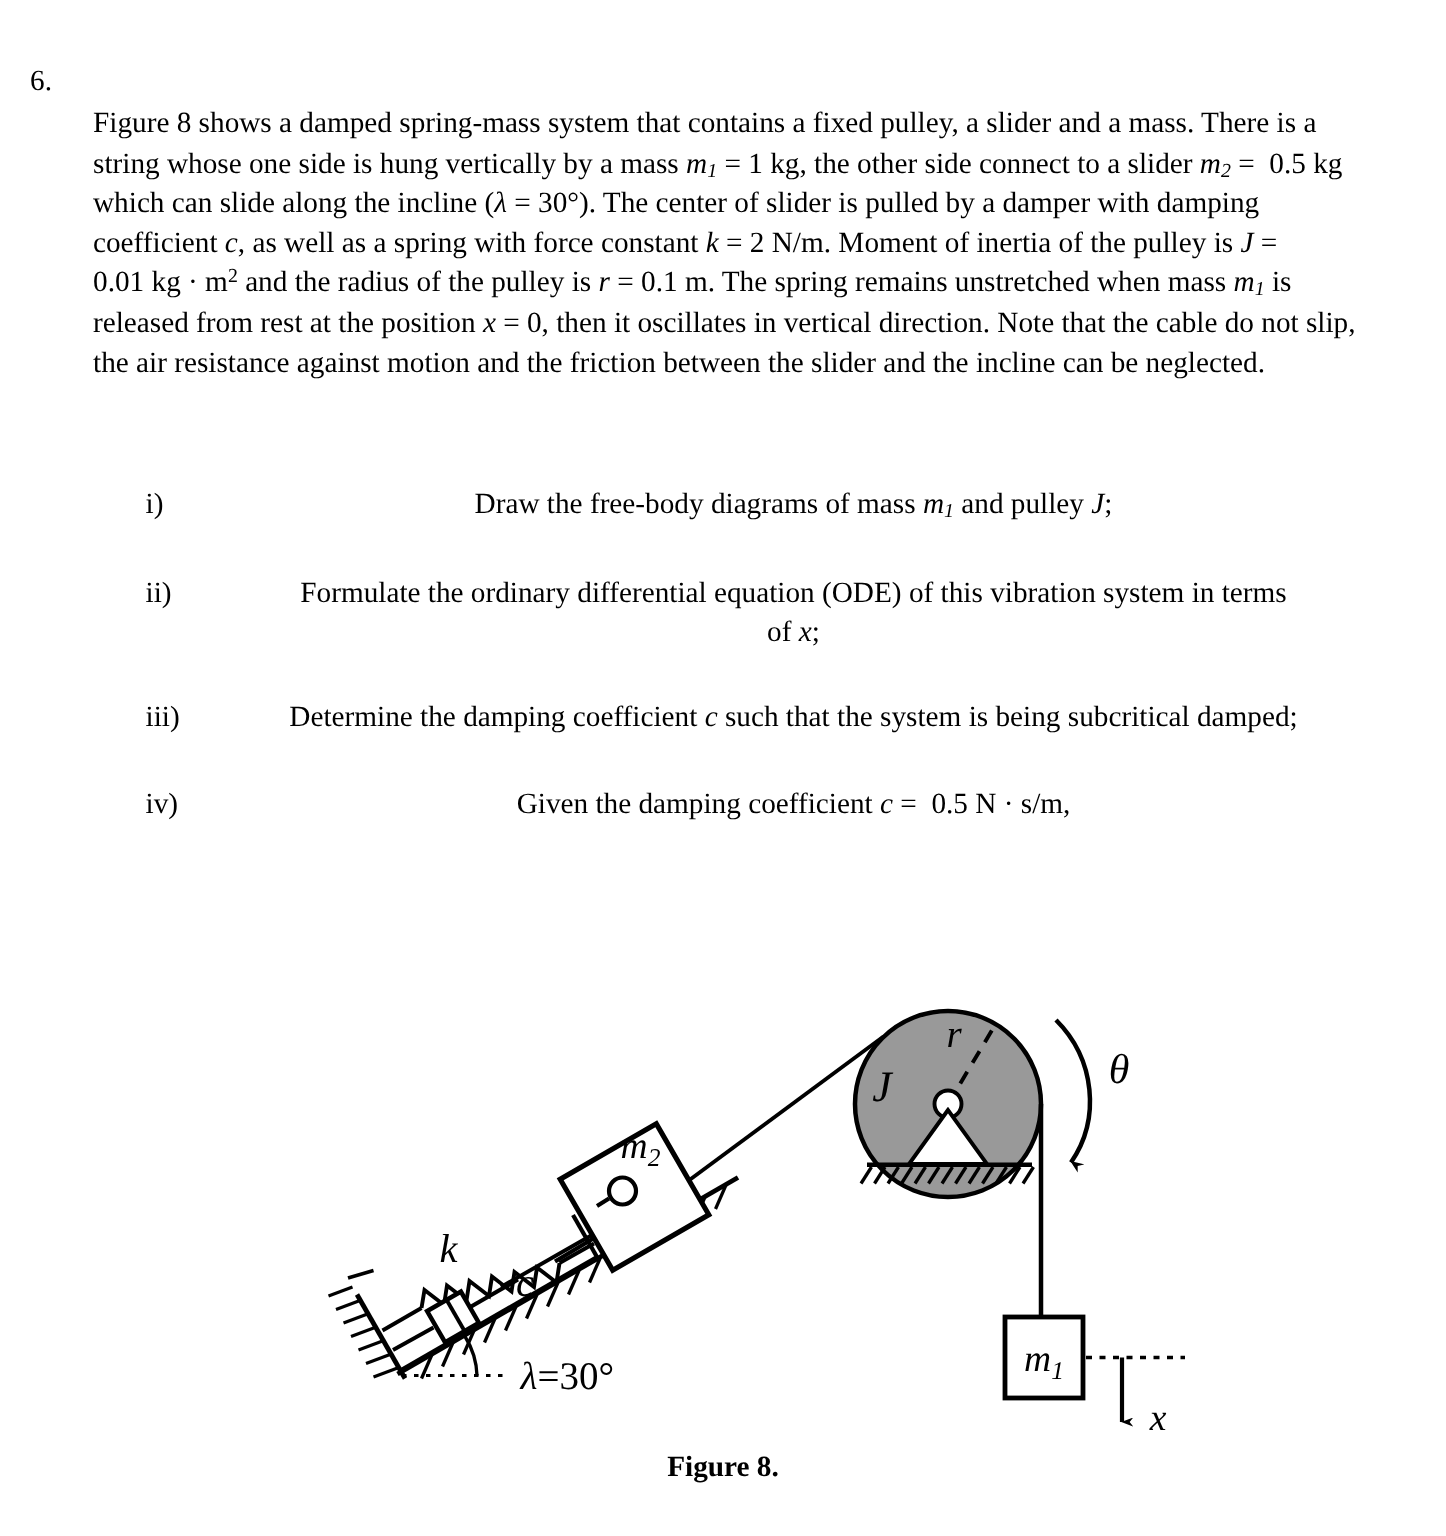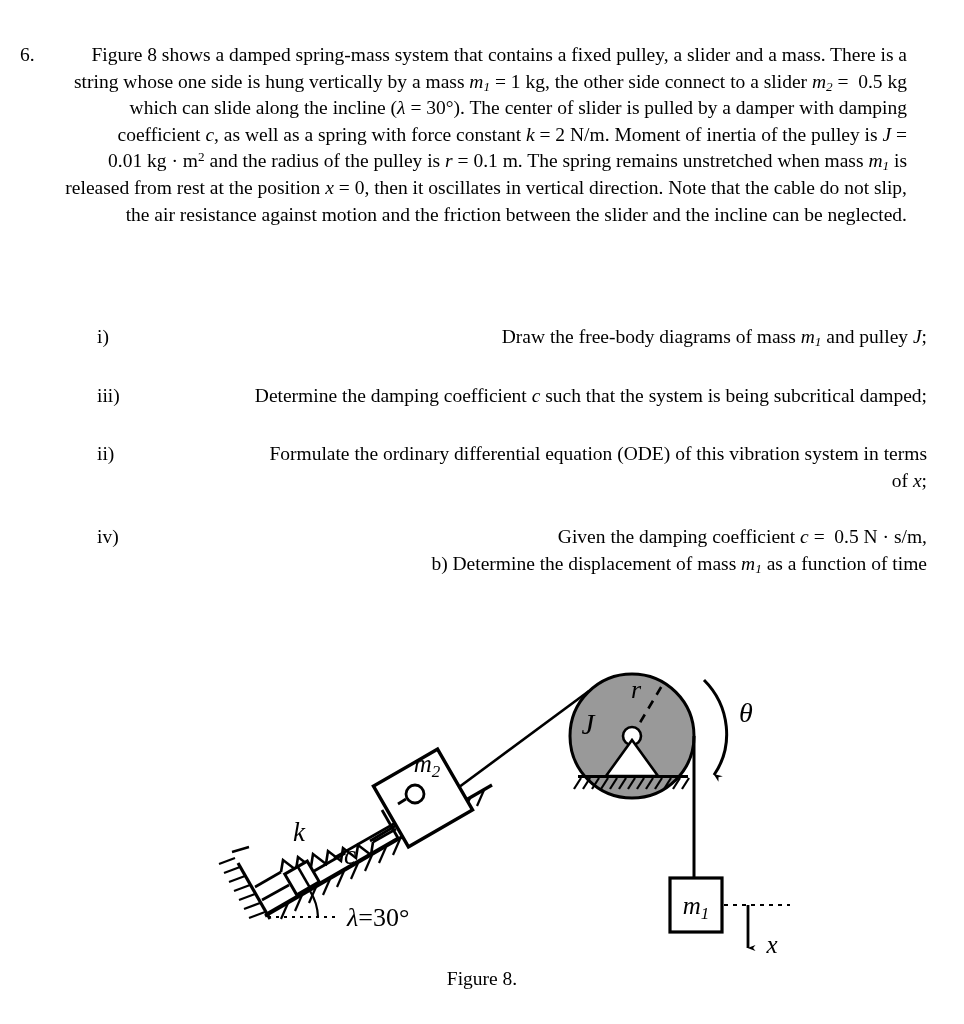--- a/index.html
+++ b/index.html
@@ -41,21 +41,22 @@
     flex: 0 0 845px;
     font-size: 19.5px;
     line-height: 26.6px;
     text-align: justify;
     text-justify: inter-word;
   }
   .q-body > p {
     margin: 0;
   }
   .q-body > p:last-child {
-    text-align: right;
+    text-align: left;
+    margin-top: 28px;
   }
 
   
   #subitems {
     position: absolute;
     left: 97px;
     top: 324px;
     width: 830px;
   }
   .sub-item {
@@ -65,21 +66,21 @@
     font-size: 19.5px;
     line-height: 26.6px;
   }
   .sub-label {
     flex: 0 0 auto;
     min-width: 34px;
     text-align: left;
   }
   .sub-text {
     flex: 1 1 auto;
-    text-align: right;
+    text-align: center;
   }
   .sub-text .cont {
     display: block;
   }
   .sub-sub {
     display: block;
     padding-left: 2px;
   }
   .mvar {
     font-style: italic;
@@ -108,21 +109,21 @@
   #figure-svg {
     display: block;
   }
   #figure-caption {
     position: absolute;
     left: 0;
     top: 968px;
     width: 964px;
     text-align: center;
     font-size: 19.5px;
-    font-weight: normal;
+    font-weight: bold;
     font-family: "Liberation Serif", "DejaVu Serif", serif;
   }
 
   .fig-label {
     font-family: "Liberation Serif", "DejaVu Serif", serif;
     font-style: italic;
     fill: #000;
   }
 </style>
 </head>
@@ -139,40 +140,39 @@
 
 <div id="subitems">
 
   <div class="sub-item" style="margin-bottom:32px;">
     <div class="sub-label">i)</div>
     <div class="sub-text">
       Draw the free-body diagrams of mass <span class="mvar">m</span><sub>1</sub> and pulley <span class="mvar">J</span>;
     </div>
   </div>
 
-  <div class="sub-item" style="margin-bottom:32px;">
-    <div class="sub-label">iii)</div>
-    <div class="sub-text">
-      Determine the damping coefficient <span class="mvar">c</span> such that the system is being subcritical damped;
-    </div>
-  </div>
-
   <div class="sub-item" style="margin-bottom:30px;">
     <div class="sub-label">ii)</div>
     <div class="sub-text">
       Formulate the ordinary differential equation (ODE) of this vibration system in terms
       <span class="cont">of <span class="mvar">x</span>;</span>
     </div>
   </div>
 
+  <div class="sub-item" style="margin-bottom:32px;">
+    <div class="sub-label">iii)</div>
+    <div class="sub-text">
+      Determine the damping coefficient <span class="mvar">c</span> such that the system is being subcritical damped;
+    </div>
+  </div>
+
   <div class="sub-item">
     <div class="sub-label">iv)</div>
     <div class="sub-text">
       Given the damping coefficient <span class="mvar">c</span> =&nbsp; 0.5&nbsp;N&nbsp;·&nbsp;s/m,
-      <span class="sub-sub">b) Determine the displacement of mass <span class="mvar">m</span><sub>1</sub> as a function of time</span>
     </div>
   </div>
 
 </div>
 
 <div id="figure-area">
   <svg id="figure-svg" width="964" height="330" viewBox="0 0 964 330">
 
     <defs>
       <marker id="arrowdown" markerWidth="10" markerHeight="10" refX="3" refY="7.5" orient="auto" markerUnits="userSpaceOnUse">

